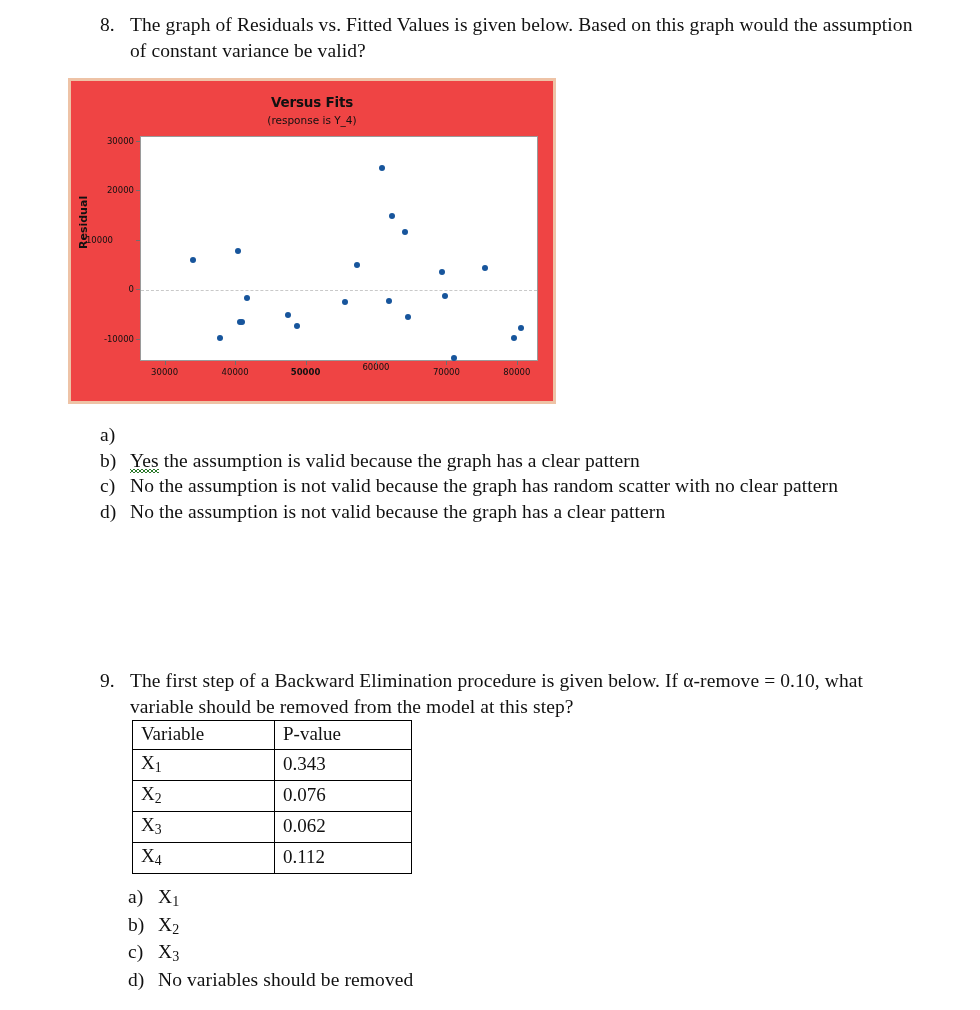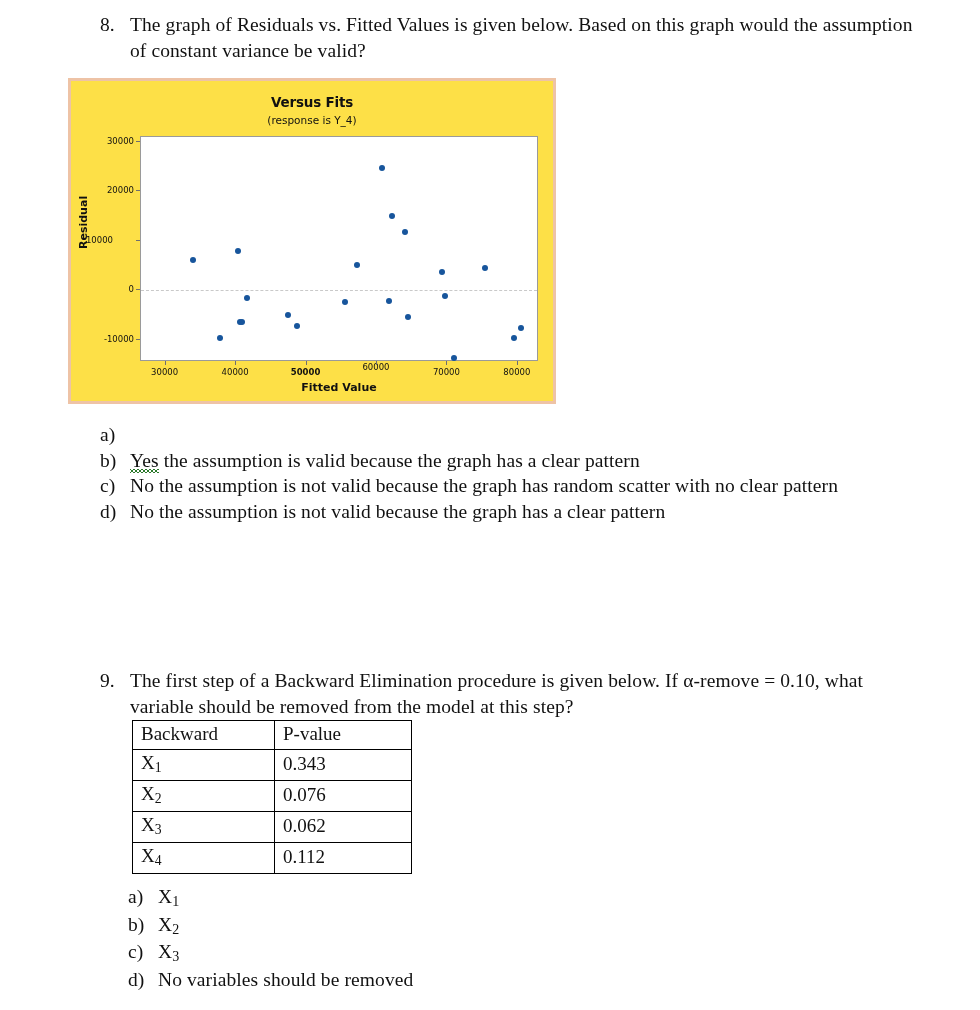--- a/index.html
+++ b/index.html
@@ -96,21 +96,21 @@
     top: 78px;
     width: 488px;
     height: 326px;
     background: #e2e2e2;
     border: 3px solid #eec3a6;
     box-sizing: border-box;
   }
   #chart-inner {
     position: absolute;
     inset: 0;
-    background: #fde047;
+    background: #ef4444;
   }
 
   .chart-title {
     position: absolute;
     top: 13px;
     left: 0;
     right: 0;
     text-align: center;
     font-family: "DejaVu Sans", "Liberation Sans", sans-serif;
     font-weight: bold;
@@ -237,21 +237,20 @@
   <div class="q-number">8.</div>
   <div class="q-text">The graph of Residuals vs. Fitted Values is given below. Based on this graph would the assumption of constant variance be valid?</div>
 </div>
 
 <div id="chart-container">
   <div id="chart-inner">
     <div class="chart-title">Versus Fits</div>
     <div class="chart-subtitle">(response is Y_4)</div>
 
     <div id="y-axis-title">Residual</div>
-    <div id="x-axis-title">Fitted Value</div>
 
     <div id="y-axis-ticks">
         <div class="ytick-label" style="top: 59.9451px; right: 419px;">30000</div>
         <div class="ytick-mark" style="top: 59.9451px; left: 65px;"></div>
         <div class="ytick-label" style="top: 109.396px; right: 419px;">20000</div>
         <div class="ytick-mark" style="top: 109.396px; left: 65px;"></div>
         <div class="ytick-label" style="top: 158.846px; right: 440px;">10000</div>
         <div class="ytick-mark" style="top: 158.846px; left: 65px;"></div>
         <div class="ytick-label" style="top: 208.297px; right: 419px;">0</div>
         <div class="ytick-mark" style="top: 208.297px; left: 65px;"></div>
@@ -321,21 +320,21 @@
   </ul>
 
 <div class="question" id="question-9">
   <div class="q-number">9.</div>
   <div class="q-text">The first step of a Backward Elimination procedure is given below. If α-remove = 0.10, what variable should be removed from the model at this step?</div>
 </div>
 
 <table id="pvalue-table">
   <thead>
     <tr>
-      <th class="col-var">Backward</th>
+      <th class="col-var">Variable</th>
       <th class="col-p">P-value</th>
     </tr>
   </thead>
   <tbody id="pvalue-table-body">
       <tr>
         <td>X<sub>1</sub></td>
         <td>0.343</td>
       </tr>
       <tr>
         <td>X<sub>2</sub></td>

